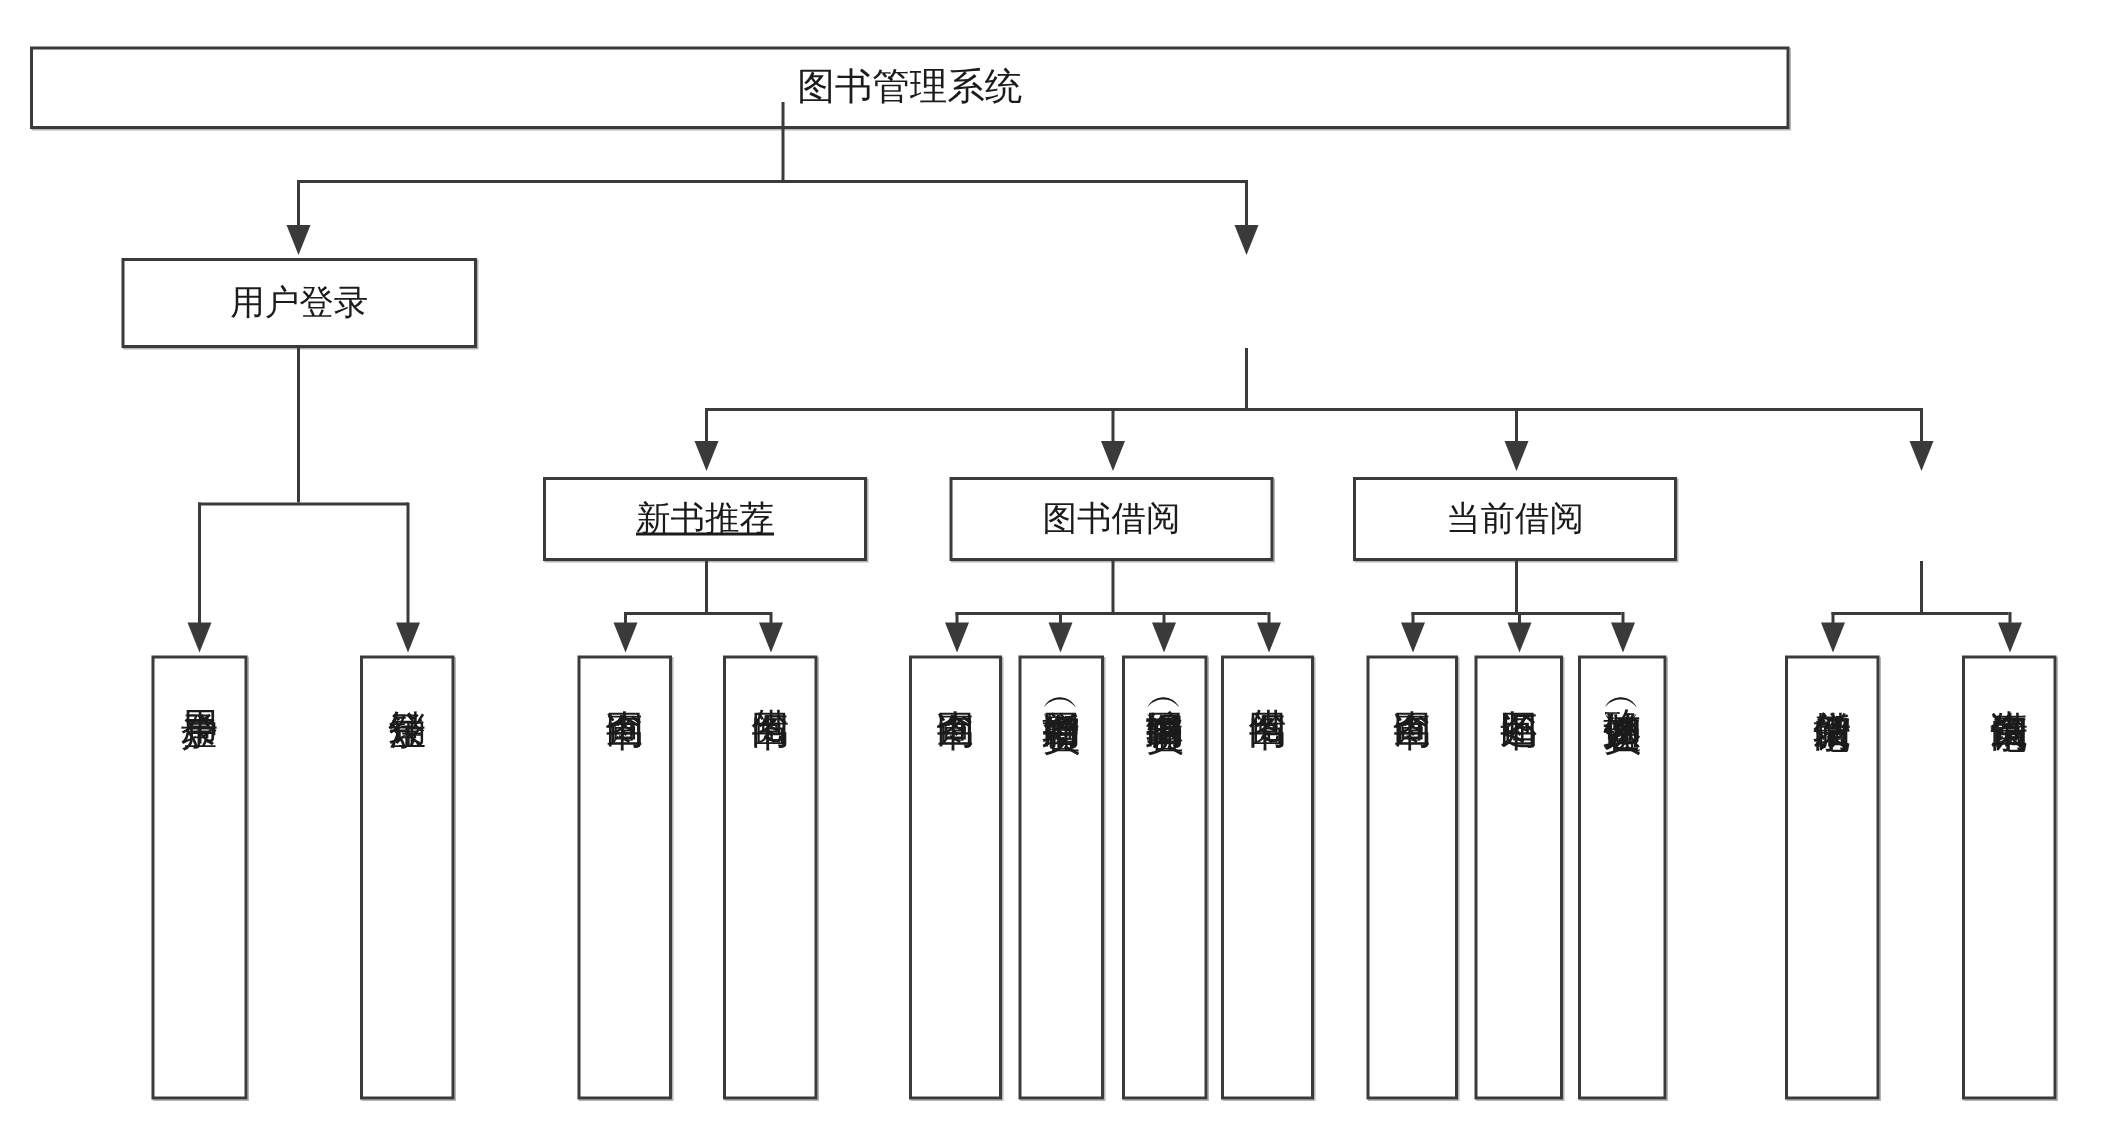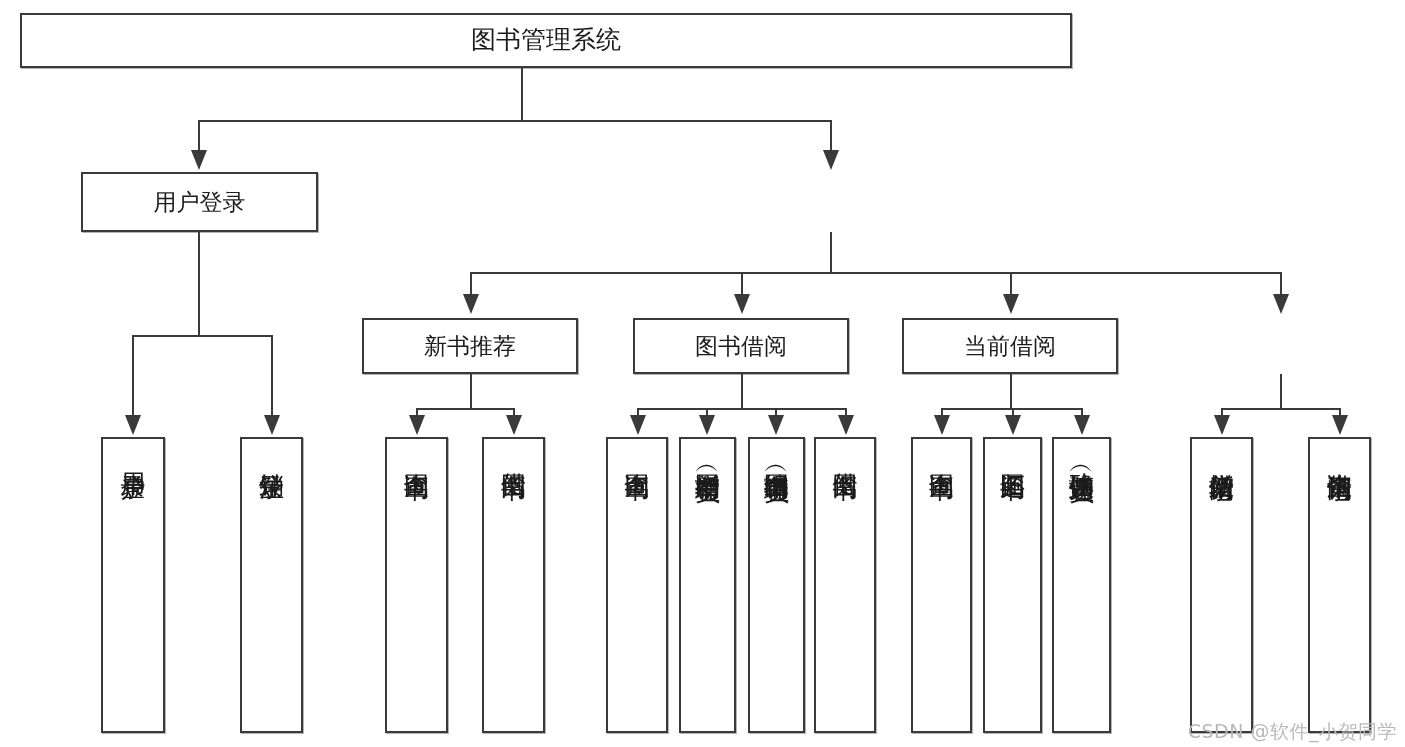--- a/index.html
+++ b/index.html
@@ -90,21 +90,21 @@
     white-space: nowrap;
     letter-spacing: 0.5px;
     pointer-events: none;
   }
 </style>
 </head>
 <body>
 
 <div id="canvas">
 
-  <div class="node root" style="left:20px; top:13px; width:1052px; height:55px;">
+  <div class="node root" style="left:20px; top:31px; width:1173px; height:55px;">
     <span class="label">图书管理系统</span>
   </div>
 
   <div class="vline" style="left:521px; top:68px; height:52px;"></div>
 
   <div class="hline" style="left:198px; top:120px; width:634px;"></div>
 
   <div class="vline" style="left:198px; top:120px; height:30px;"></div>
   <div class="arrow" style="left:191px; top:150px;"></div>
 
@@ -127,21 +127,21 @@
   <div class="hline" style="left:470px; top:272px; width:810px;"></div>
   <div class="vline" style="left:470px; top:272px; height:24px;"></div>
   <div class="arrow" style="left:463px; top:294px;"></div>
   <div class="vline" style="left:741px; top:272px; height:24px;"></div>
   <div class="arrow" style="left:734px; top:294px;"></div>
   <div class="vline" style="left:1010px; top:272px; height:24px;"></div>
   <div class="arrow" style="left:1003px; top:294px;"></div>
   <div class="vline" style="left:1280px; top:272px; height:24px;"></div>
   <div class="arrow" style="left:1273px; top:294px;"></div>
 
-  <div class="node branch" style="left:362px; top:318px; width:216px; height:56px;">
+  <div class="node branch" style="left:362px; top:318px; width:216px; height:56px;text-decoration:underline;">
     <span class="label">新书推荐</span>
   </div>
   <div class="node branch" style="left:633px; top:318px; width:216px; height:56px;">
     <span class="label">图书借阅</span>
   </div>
   <div class="node branch" style="left:902px; top:318px; width:216px; height:56px;">
     <span class="label">当前借阅</span>
   </div>
 
   <div class="vline" style="left:470px; top:374px; height:34px;"></div>
@@ -215,15 +215,14 @@
     <span class="label">确认归还（管理员）</span>
   </div>
 
   <div class="node leaf" style="left:1190px; top:437px; width:63px; height:296px;">
     <span class="label">新增借阅记录</span>
   </div>
   <div class="node leaf" style="left:1308px; top:437px; width:63px; height:296px;">
     <span class="label">查询借阅记录</span>
   </div>
 
-  <div id="watermark">CSDN @软件_小贺同学</div>
 
 </div>
 
 </body></html>

